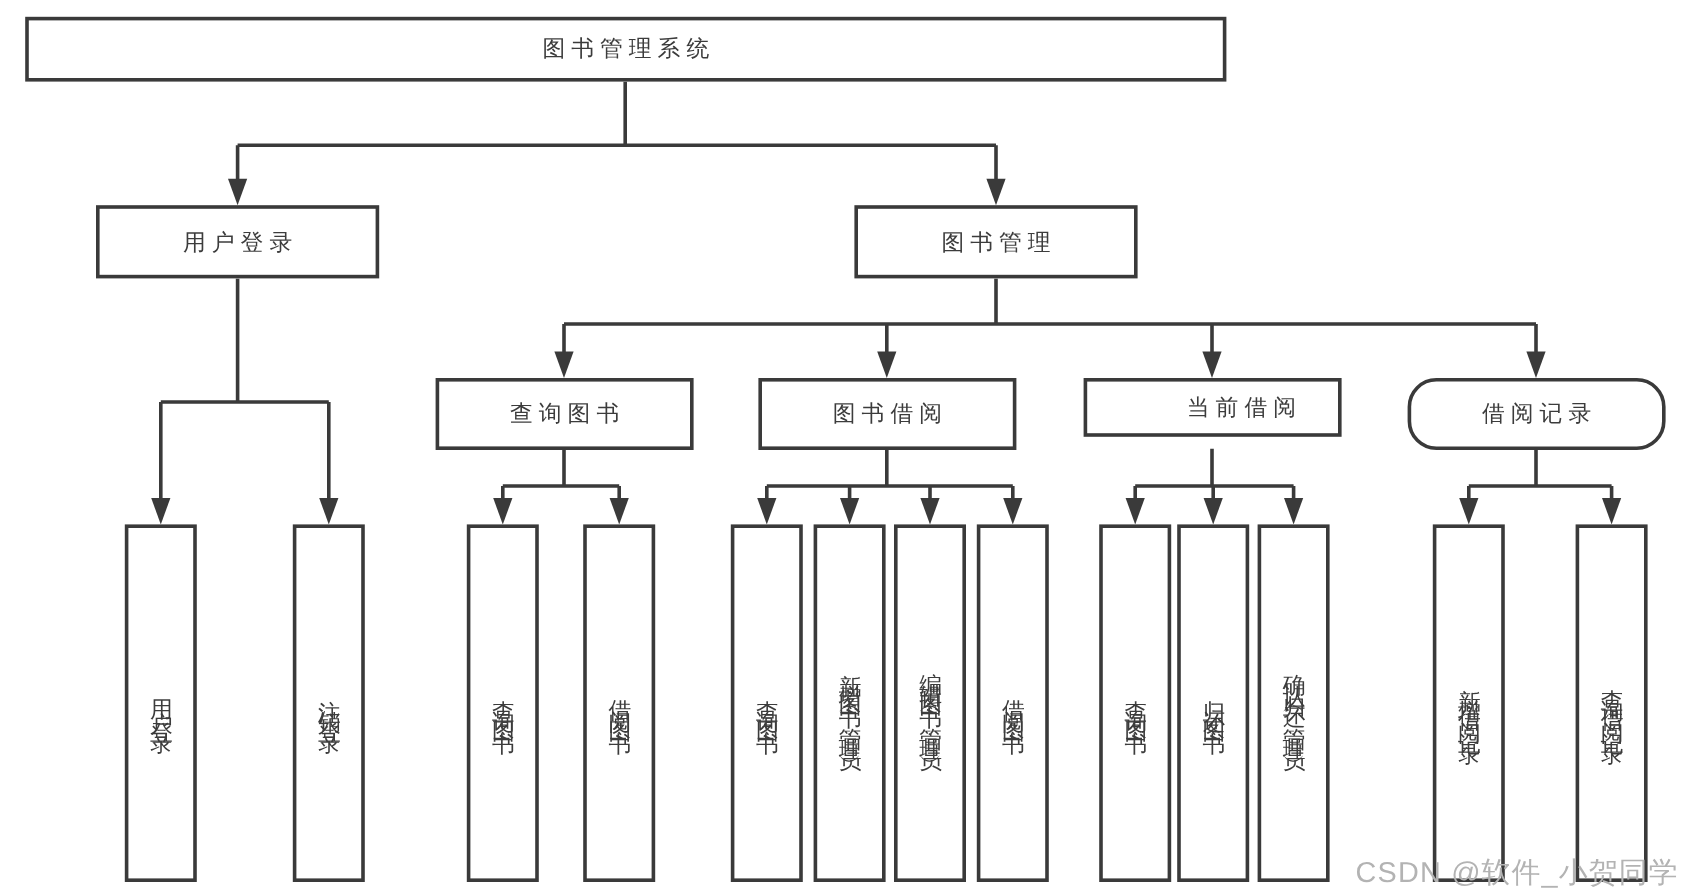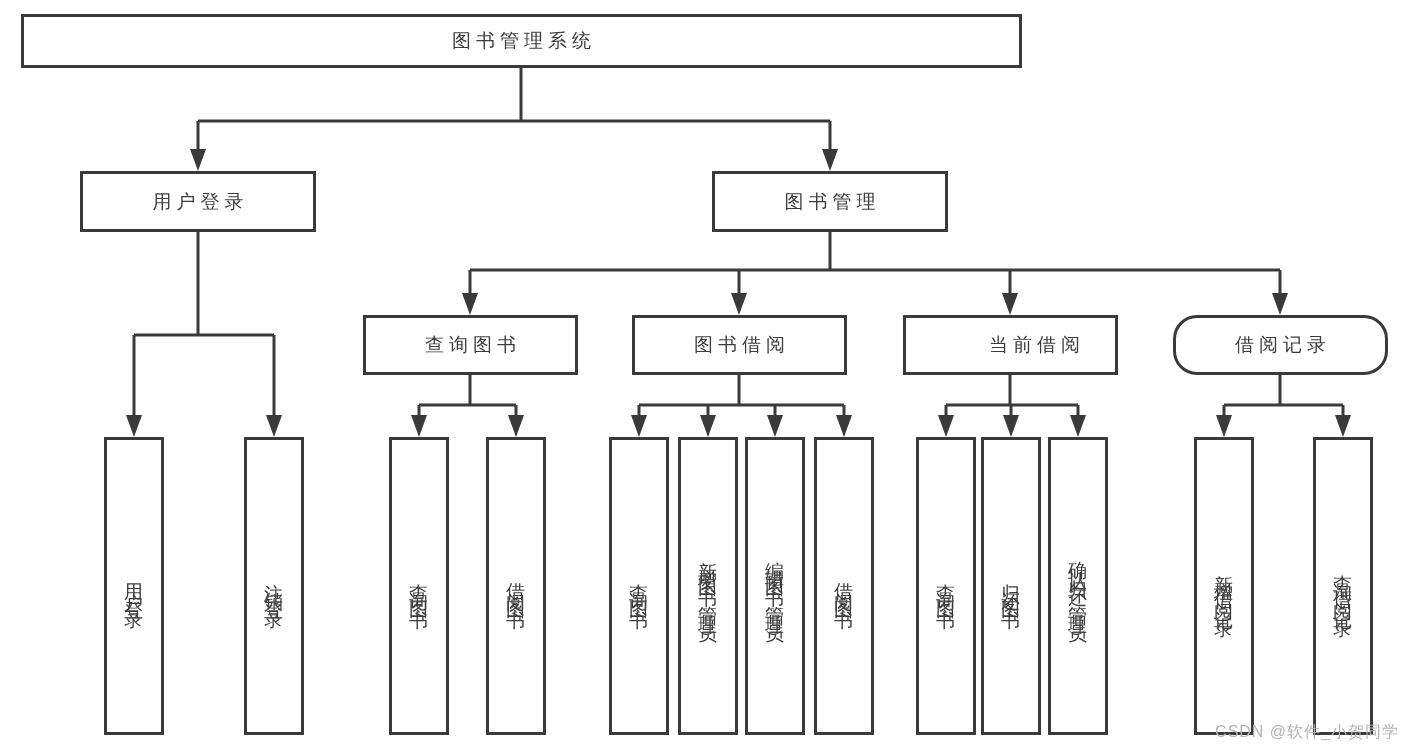--- a/index.html
+++ b/index.html
@@ -42,33 +42,33 @@
     font-size: 19px;
     line-height: 1;
     white-space: nowrap;
   }
   
   #n-root    { left: 21px;   top: 14px;  width: 1001px; height: 54px; }
   #n-login   { left: 80px;   top: 171px; width: 236px;  height: 61px; }
   #n-mgmt    { left: 712px;  top: 171px; width: 236px;  height: 61px; }
   #n-newbook { left: 363px;  top: 315px; width: 215px;  height: 60px; }
   #n-borrow  { left: 632px;  top: 315px; width: 215px;  height: 60px; }
-  #n-current { left: 903px;  top: 315px; width: 215px;  height: 60px; padding-left: 48px; }
+  #n-current { left: 903px;  top: 315px; width: 215px;  height: 49px; padding-left: 48px; }
   #n-records { left: 1173px; top: 315px; width: 215px;  height: 60px; border-radius: 24px; }
   .leaf { top: 437px; width: 60px; height: 298px; }
   #l-1a { left: 104px; }  #l-1b { left: 244px; }
   #l-2a { left: 389px; }  #l-2b { left: 486px; }
   #l-3a { left: 609px; }  #l-3b { left: 678px; }  #l-3c { left: 745px; }  #l-3d { left: 814px; }
   #l-4a { left: 916px; }  #l-4b { left: 981px; }  #l-4c { left: 1048px; }
   #l-5a { left: 1194px; } #l-5b { left: 1313px; }
   #watermark {
     position: absolute;
     right: 6px;
     bottom: 4px;
-    font-size: 16px;
+    font-size: 24px;
     color: #b3b3b3;
     letter-spacing: 1px;
     z-index: 2;
   }
 </style>
 </head>
 <body>
 
 <div id="stage">
 

